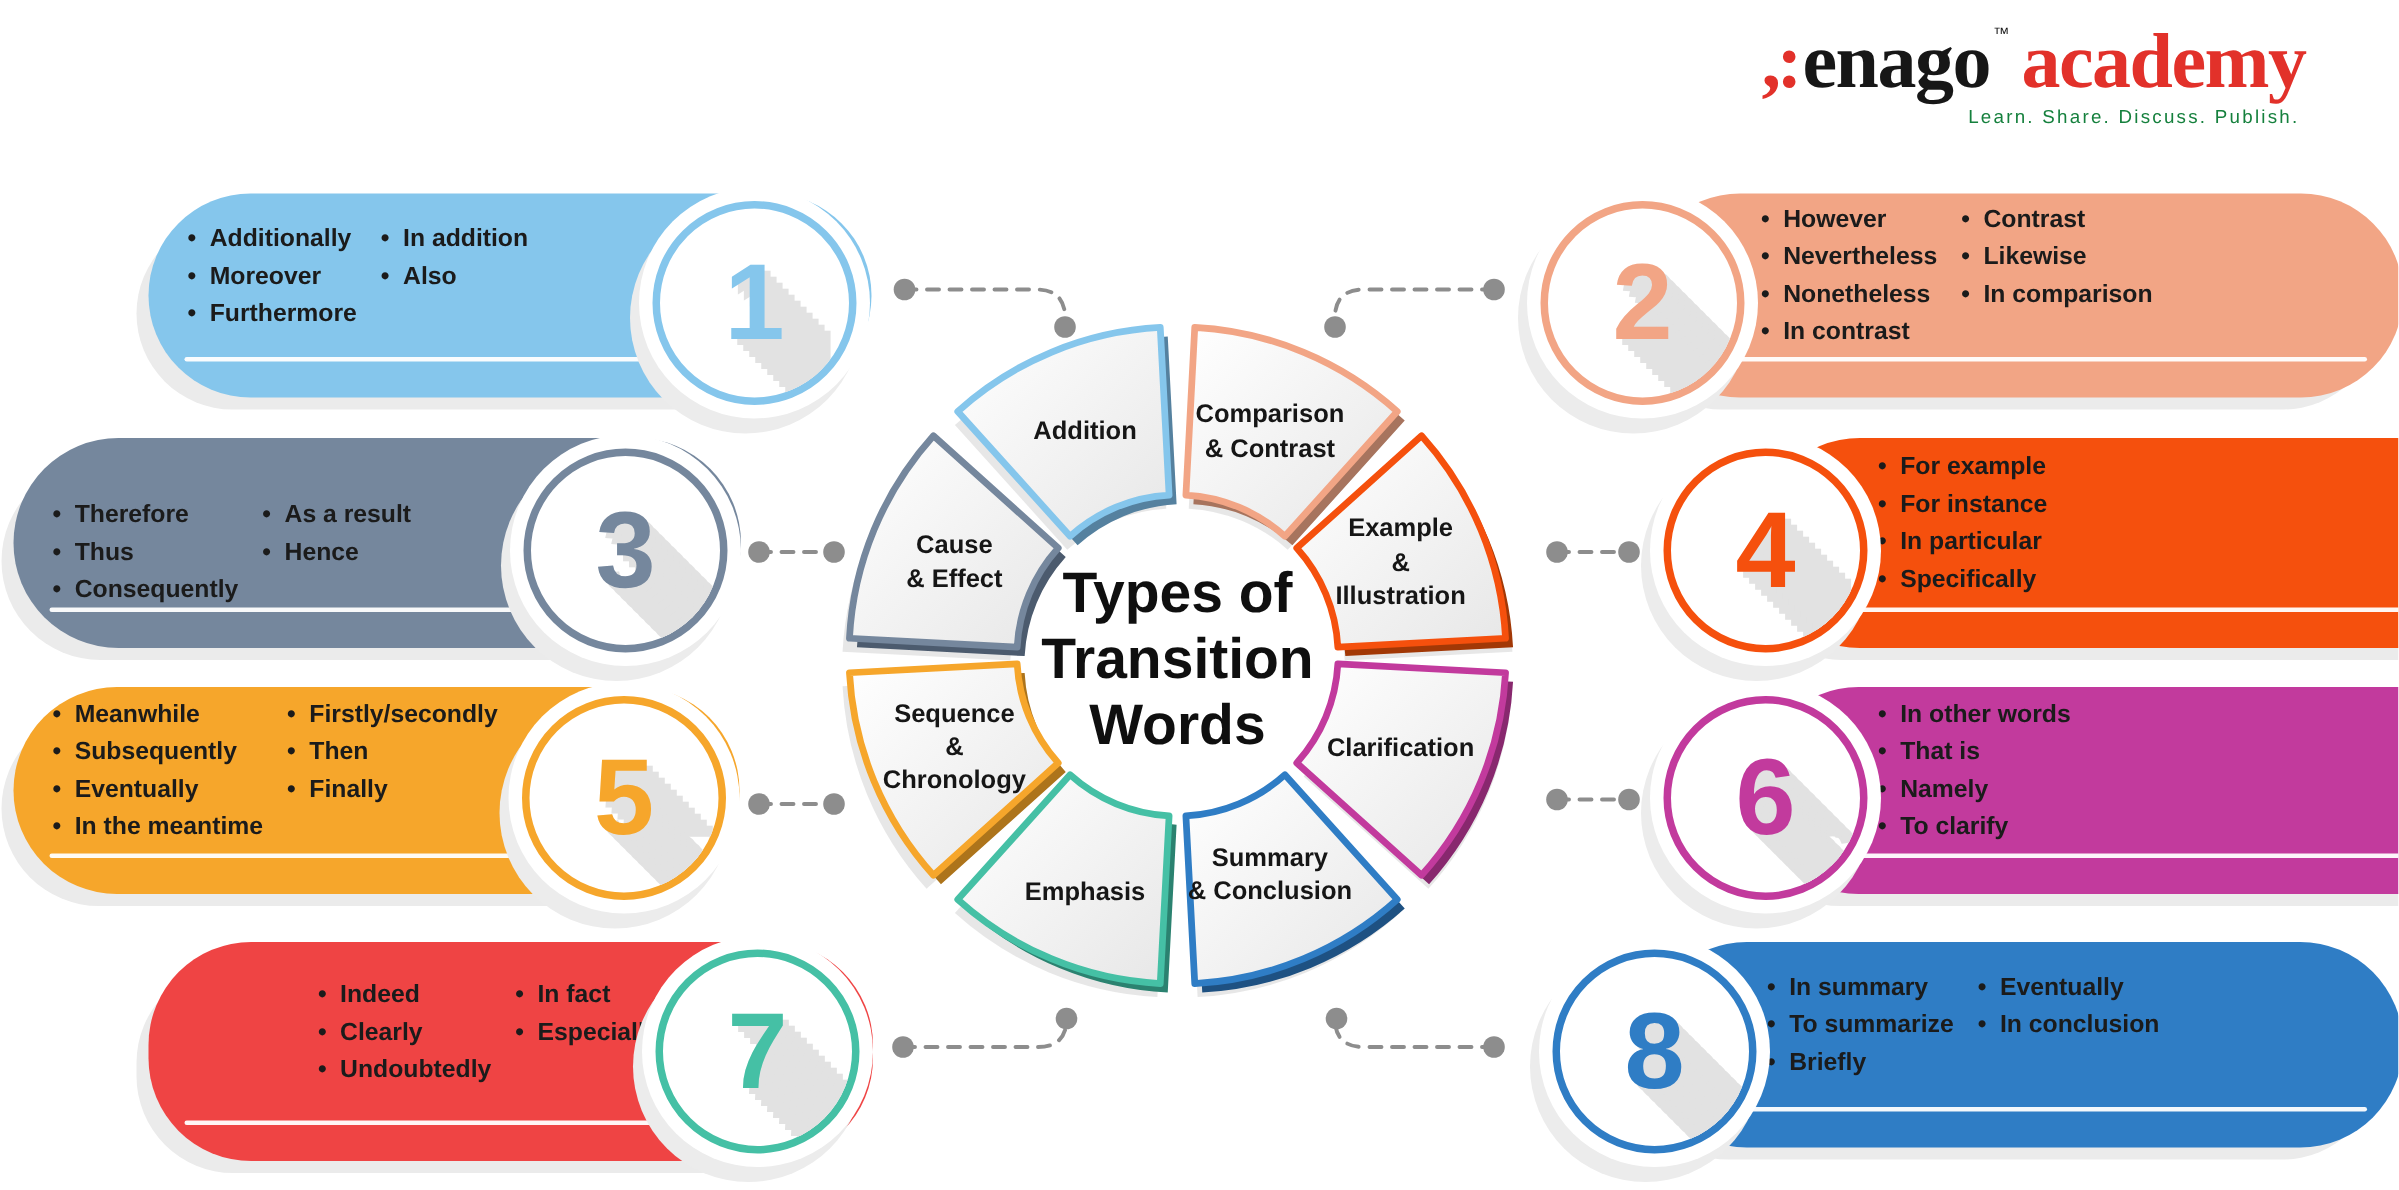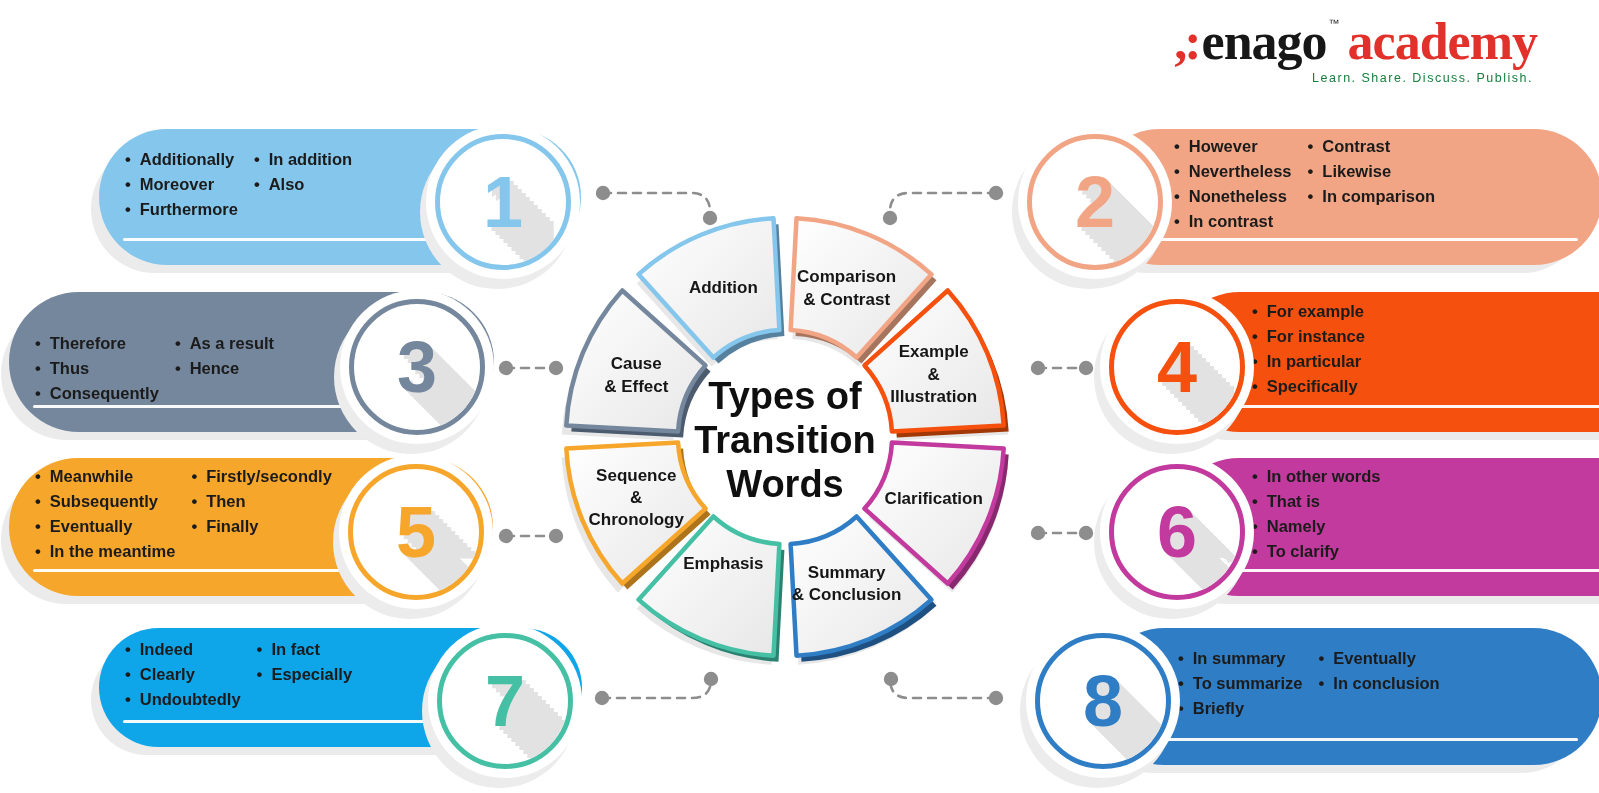--- a/index.html
+++ b/index.html
@@ -109,21 +109,21 @@
         <div>&amp;</div>
         <div>Illustration</div>
       </div>
       <div class="wedge-label" style="left: 378.745px; top: 291.612px;">
         <div>Clarification</div>
       </div>
       <div class="wedge-label" style="left: 291.612px; top: 363px; margin-top: 14px;">
         <div>Summary</div>
         <div>&amp; Conclusion</div>
       </div>
-      <div class="wedge-label" style="left: 168.388px; top: 357px;">
+      <div class="wedge-label" style="left: 168.388px; top: 388px;">
         <div>Emphasis</div>
       </div>
       <div class="wedge-label" style="left: 81.2554px; top: 291.612px;">
         <div>Sequence</div>
         <div>&amp;</div>
         <div>Chronology</div>
       </div>
       <div class="wedge-label" style="left: 81.2554px; top: 168.388px;">
         <div>Cause</div>
         <div>&amp; Effect</div>
@@ -231,21 +231,21 @@
               <li class="word-item">Namely</li>
               <li class="word-item">To clarify</li>
             </ul>
           </div>
         </div>
         <div class="pill-circle" style="left: 1109px; top: 464px; border-color: rgb(194, 58, 157);">
           <span class="pill-num" style="color: rgb(194, 58, 157);">6</span>
         </div>
       </div>
       <div class="pill">
-        <div class="pill-body" style="left: 99px; top: 628px; width: 401px; height: 119px; background: #0ea5e9; border-radius: 68.5px; padding: 0px 56px 0px 26px; justify-content: flex-start;">
+        <div class="pill-body" style="left: 99px; top: 628px; width: 401px; height: 146px; background: #ef4444; border-radius: 68.5px; padding: 0px 56px 0px 26px; justify-content: center;">
           <div class="word-cols">
             <ul class="word-list">
               <li class="word-item">Indeed</li>
               <li class="word-item">Clearly</li>
               <li class="word-item">Undoubtedly</li>
             </ul>
             <ul class="word-list">
               <li class="word-item">In fact</li>
               <li class="word-item">Especially</li>
             </ul>

